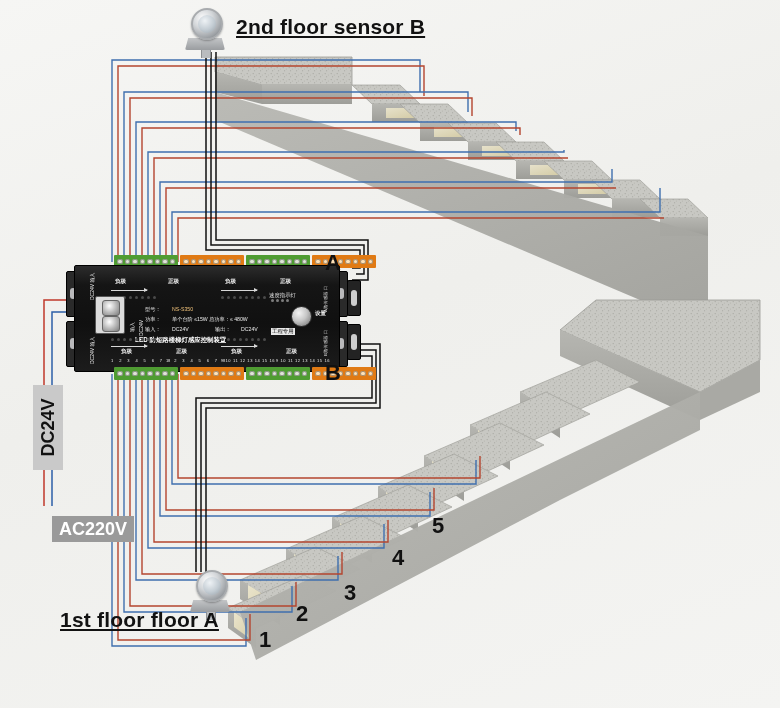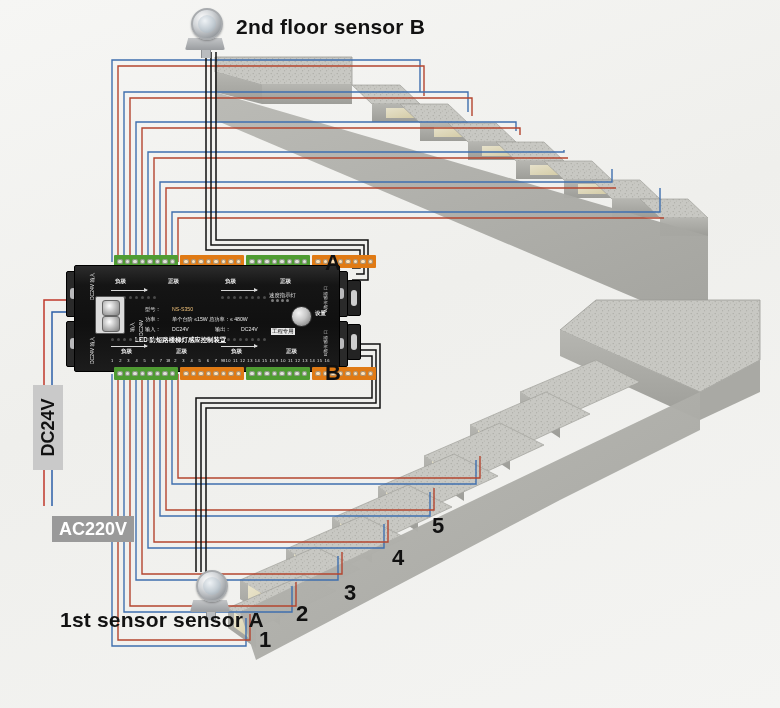--- a/index.html
+++ b/index.html
@@ -6,21 +6,21 @@
   body{
     width:780px;height:708px;position:relative;overflow:hidden;
     background:#f2f2f0;
     font-family:"Liberation Sans",sans-serif;
   }
   #stage{position:absolute;left:0;top:0;width:780px;height:708px;overflow:hidden;
     background:linear-gradient(160deg,#f6f6f4 0%,#efefec 45%,#f4f4f2 100%);}
   svg.layer{position:absolute;left:0;top:0;width:780px;height:708px;overflow:visible;}
 
   
-  .lbl{position:absolute;font-weight:bold;color:#121212;white-space:nowrap;letter-spacing:.2px;}
+  .lbl{position:absolute;font-weight:bold;color:#121212;white-space:nowrap;letter-spacing:.2px;text-decoration:underline;}
   #sensor-b-label{left:236px;top:15px;font-size:21px;}
   #sensor-a-label{left:60px;top:608px;font-size:21px;}
 
   .steplbl{position:absolute;font-size:22px;font-weight:bold;color:#111;}
 
   .tagbox{position:absolute;background:#9a9a9a;color:#fff;font-weight:bold;
     display:flex;align-items:center;justify-content:center;}
   #ac220v-tag{left:8px;top:516px;width:82px;height:26px;font-size:18px;margin-left:44px;}
   #dc24v-tag{left:33px;top:385px;width:30px;height:85px;font-size:18px;
     background:#c9c9c9;color:#111;}
@@ -473,21 +473,21 @@
           <i class="pin"></i>
         <i class="pin"></i>
           <i class="pin"></i>
           <i class="pin"></i>
           <i class="pin"></i>
       </div>
     </div>
   </div>
 
   <div class="lbl" id="sensor-b-label">2nd floor sensor B</div>
-  <div class="lbl" id="sensor-a-label">1st sensor sensor A</div>
+  <div class="lbl" id="sensor-a-label">1st floor floor A</div>
 
   <div class="ab" id="port-a-label">A</div>
   <div class="ab" id="port-b-label">B</div>
 
   <div class="tagbox" id="dc24v-tag">
     <span>DC24V</span>
   </div>
   <div class="tagbox" id="ac220v-tag">AC220V</div>
 
   <div id="step-labels">

